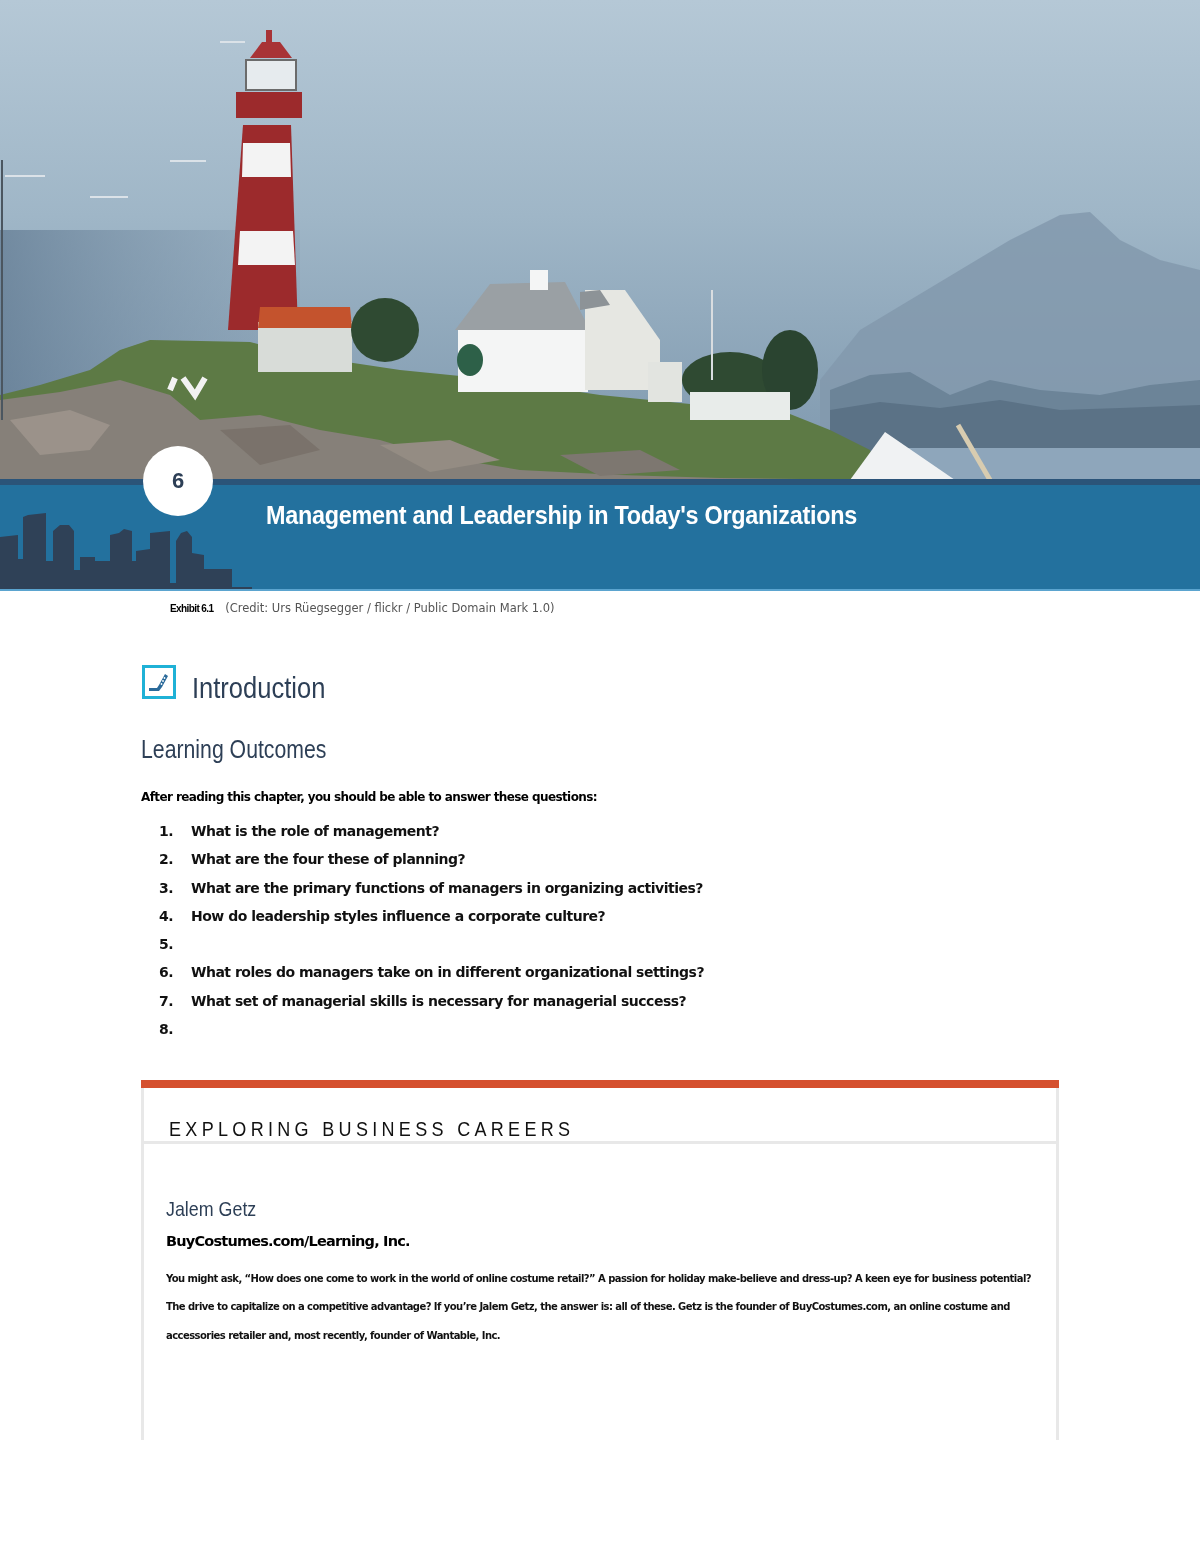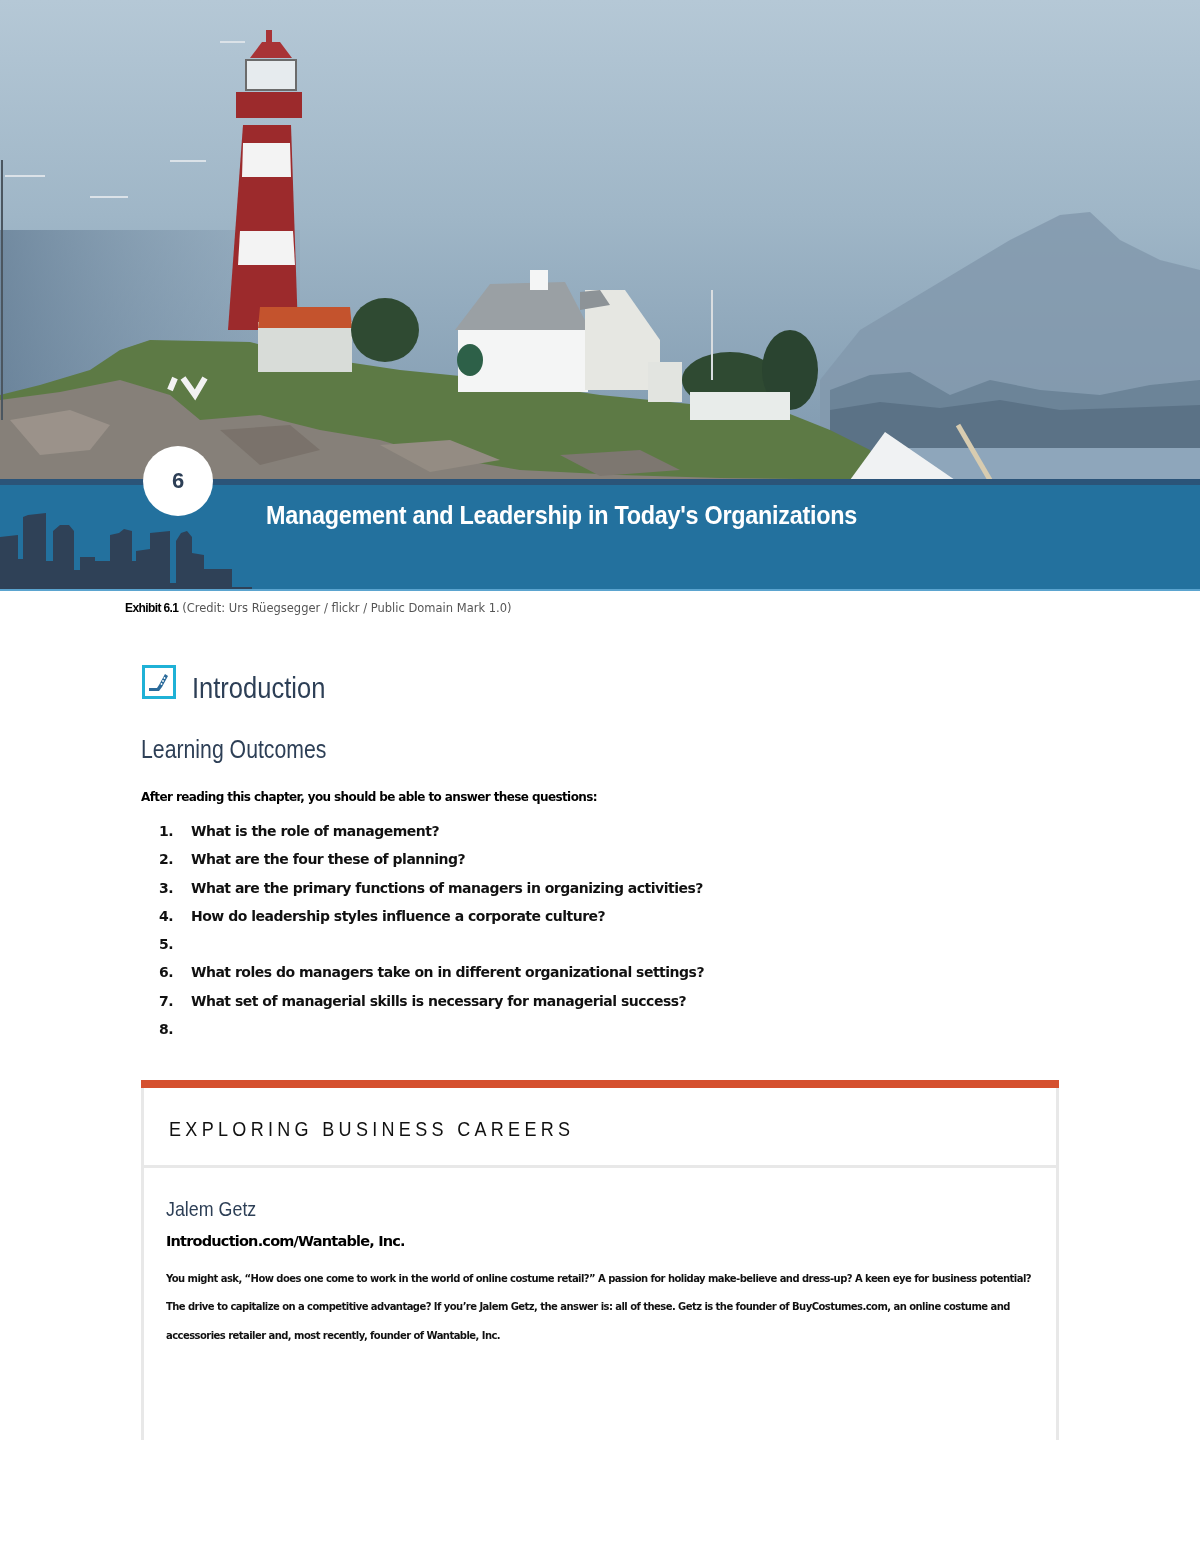--- a/index.html
+++ b/index.html
@@ -18,23 +18,23 @@
     .chapter-badge { position: absolute; left: 143px; top: 446px; width: 70px; height: 70px;
                      border-radius: 50%; background: #ffffff; display: flex; align-items: center;
                      justify-content: center; font-family: "Liberation Sans", sans-serif;
                      font-weight: bold; font-size: 22px; color: #2d3f56; z-index: 3; }
     .chapter-title { position: absolute; left: 266px; top: 500px; font-family: "Liberation Sans", sans-serif;
                      font-weight: bold; font-size: 26px; color: #ffffff; letter-spacing: -0.3px;
                      transform: scaleX(0.9); transform-origin: left center; white-space: nowrap; }
 
     
     .caption { position: absolute; left: 125px; top: 601px; font-size: 12px; white-space: nowrap; }
-    .caption .label { font-family: "Liberation Sans", sans-serif; font-weight: bold; font-size: 12px; color: #000;
-                      letter-spacing: -0.6px; }
-    .caption .credit { font-family: "DejaVu Sans", sans-serif; color: #555; font-size: 11.5px; margin-left: 0; }
+    .caption .label { font-family: "Liberation Sans", sans-serif; font-weight: bold; font-size: 10px; color: #000;
+                      letter-spacing: -0.6px; margin-left: 45px; }
+    .caption .credit { font-family: "DejaVu Sans", sans-serif; color: #555; font-size: 11.5px; margin-left: 8px; }
 
     
     .intro-icon { position: absolute; left: 142px; top: 665px; width: 34px; height: 34px;
                   border: 3px solid #1fb1d6; box-sizing: border-box; background: #fff; }
     .intro-title { position: absolute; left: 192px; top: 672px; font-family: "Liberation Sans", sans-serif;
                    font-size: 29px; color: #2d3f56; transform: scaleX(0.88); transform-origin: left center;
                    white-space: nowrap; }
     .lo-title { position: absolute; left: 141px; top: 735px; font-family: "Liberation Sans", sans-serif;
                 font-size: 25px; color: #2d3f56; transform: scaleX(0.85); transform-origin: left center;
                 white-space: nowrap; }
@@ -42,21 +42,21 @@
                font-weight: bold; font-size: 12px; letter-spacing: -0.6px; white-space: nowrap; }
     .lo-list { position: absolute; left: 141px; top: 823px; margin: 0; padding: 0; list-style: none; }
     .lo-list li { height: 28.3px; font-family: "DejaVu Sans", sans-serif; font-size: 14px;
                   letter-spacing: -0.5px; font-weight: bold; color: #111; white-space: nowrap; display: flex; }
     .lo-list .num { width: 50px; display: inline-block; padding-left: 18px; box-sizing: border-box; }
 
     
     .careers { position: absolute; left: 141px; top: 1080px; width: 918px; height: 360px;
                border-left: 3px solid #e8e8e8; border-right: 3px solid #e8e8e8; box-sizing: border-box; }
     .careers-topbar { position: absolute; left: -3px; top: 0; width: 918px; height: 8px; background: #d5502e; }
-    .careers-header { position: absolute; left: 0; top: 8px; width: 100%; height: 80px;
+    .careers-header { position: absolute; left: 0; top: 8px; width: 100%; height: 56px;
                       border-bottom: 3px solid #e8e8e8; box-sizing: border-box; }
     .careers-heading { position: absolute; left: 25px; top: 30px; font-family: "Liberation Sans", sans-serif;
                        font-size: 20px; letter-spacing: 4.8px; color: #111; font-weight: normal;
                        transform: scaleX(0.9); transform-origin: left center; white-space: nowrap; }
     .person-name { position: absolute; left: 22px; top: 117px; font-family: "Liberation Sans", sans-serif;
                    font-size: 21px; color: #2d3f56; transform: scaleX(0.85); transform-origin: left center;
                    white-space: nowrap; }
     .company { position: absolute; left: 22px; top: 153px; font-family: "DejaVu Sans", sans-serif;
                font-weight: bold; font-size: 14.5px; letter-spacing: -0.8px; white-space: nowrap; }
     .body-text { position: absolute; left: 22px; top: 185px; width: 880px; font-family: "DejaVu Sans", sans-serif;
@@ -197,15 +197,15 @@
       <span class="num">8.</span>
     </li>
 </ol>
 
 <div class="careers">
   <div class="careers-topbar"></div>
   <div class="careers-header">
     <div class="careers-heading">EXPLORING BUSINESS CAREERS</div>
   </div>
   <div class="person-name">Jalem Getz</div>
-  <div class="company">Introduction.com/Wantable, Inc.</div>
+  <div class="company">BuyCostumes.com/Learning, Inc.</div>
   <div class="body-text">You might ask, “How does one come to work in the world of online costume retail?” A passion for holiday make-believe and dress-up? A keen eye for business potential? The drive to capitalize on a competitive advantage? If you’re Jalem Getz, the answer is: all of these. Getz is the founder of BuyCostumes.com, an online costume and accessories retailer and, most recently, founder of Wantable, Inc.</div>
 </div>
 
 </body></html>

